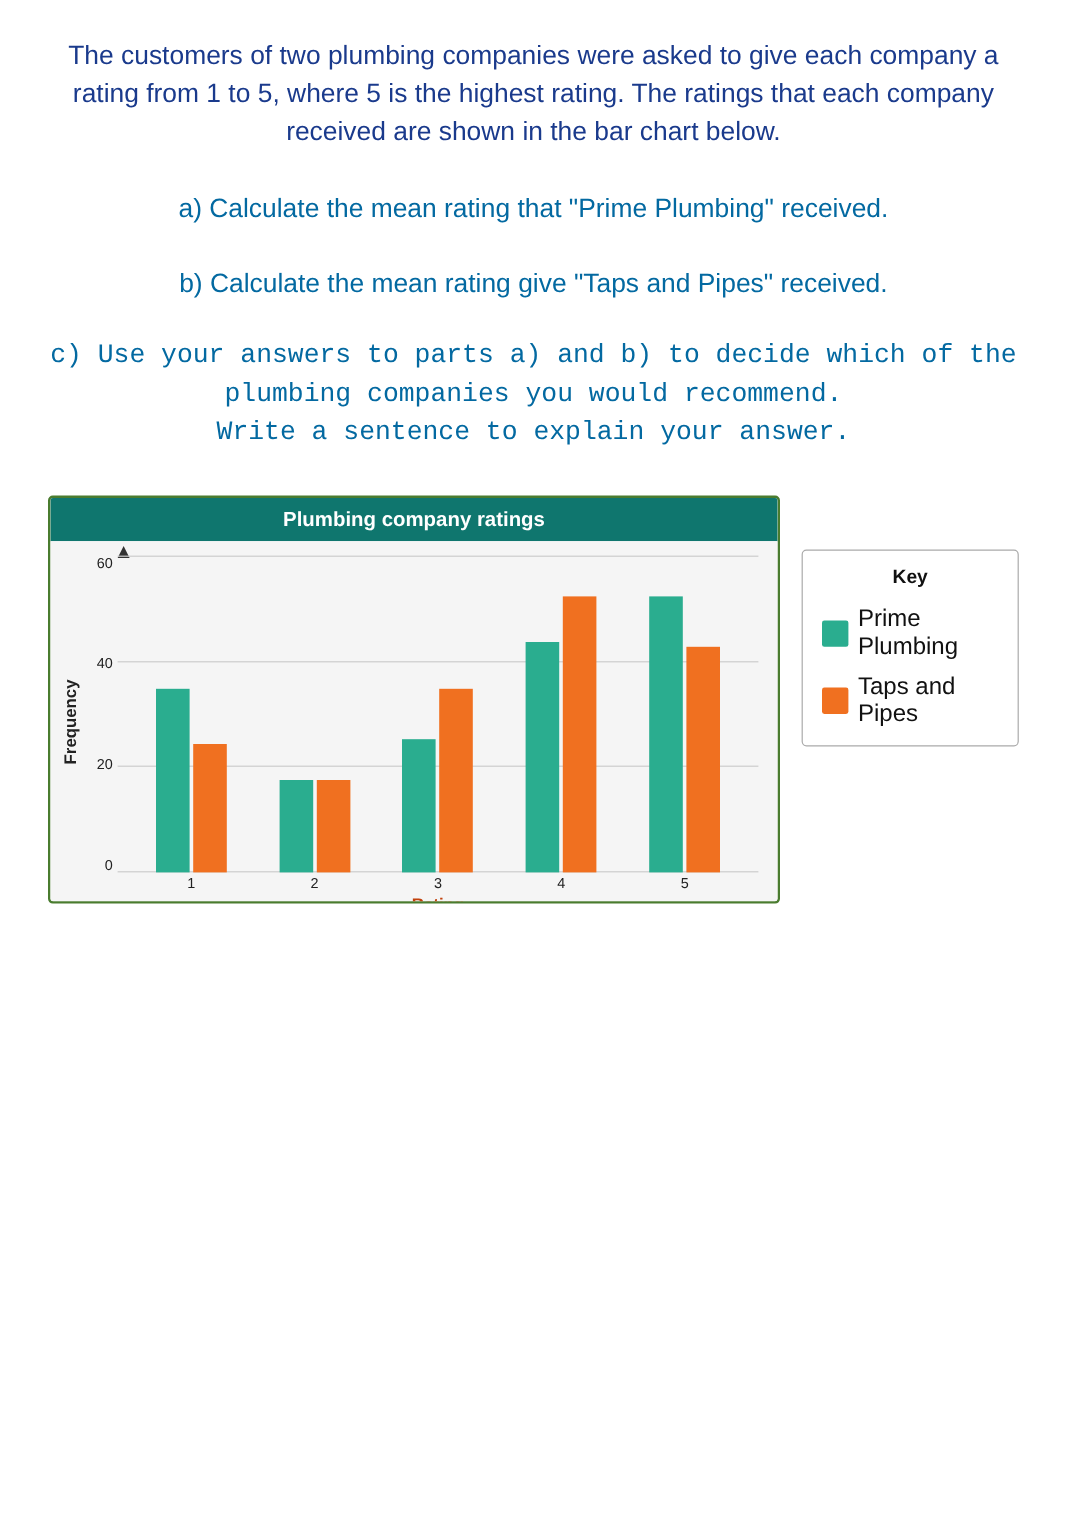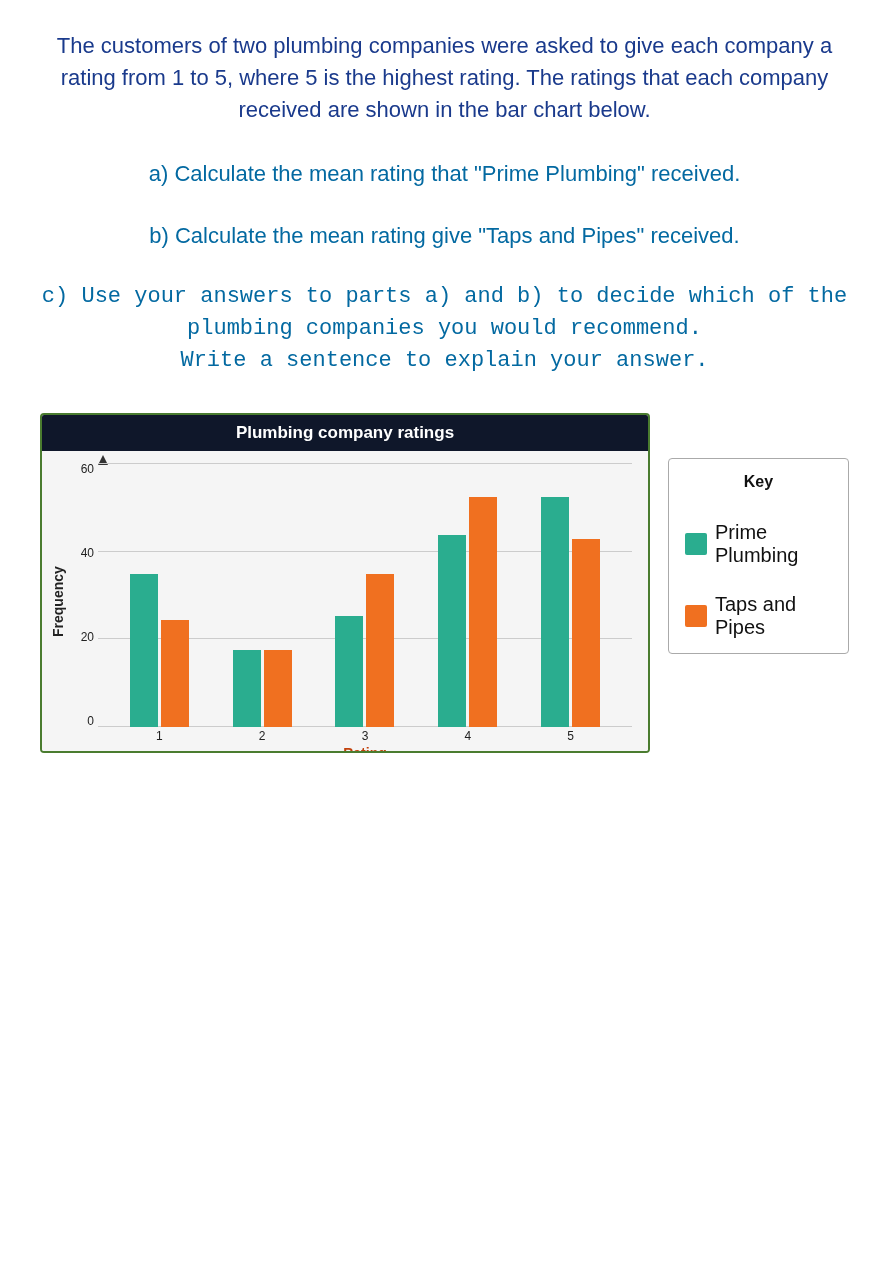--- a/index.html
+++ b/index.html
@@ -46,21 +46,21 @@
 
     .chart-container {
       border: 2px solid #4a7c2f;
       border-radius: 4px;
       overflow: hidden;
       width: 610px;
       flex-shrink: 0;
     }
 
     .chart-title-bar {
-      background: #0f172a;
+      background: #0f766e;
       color: white;
       font-size: 17px;
       font-weight: bold;
       text-align: center;
       padding: 8px 10px;
     }
 
     .chart-body {
       background: #f5f5f5;
       padding: 12px 16px 10px 8px;
@@ -203,21 +203,21 @@
 
     .key-box {
       border: 1.5px solid #aaaaaa;
       border-radius: 4px;
       padding: 14px 16px;
       min-width: 150px;
       background: #ffffff;
       display: flex;
       flex-direction: column;
       align-items: flex-start;
-      gap: 26px;
+      gap: 10px;
       align-self: flex-start;
       margin-top: 45px;
     }
 
     .key-title {
       font-size: 16px;
       font-weight: bold;
       color: #111;
       margin-bottom: 4px;
       text-align: center;

